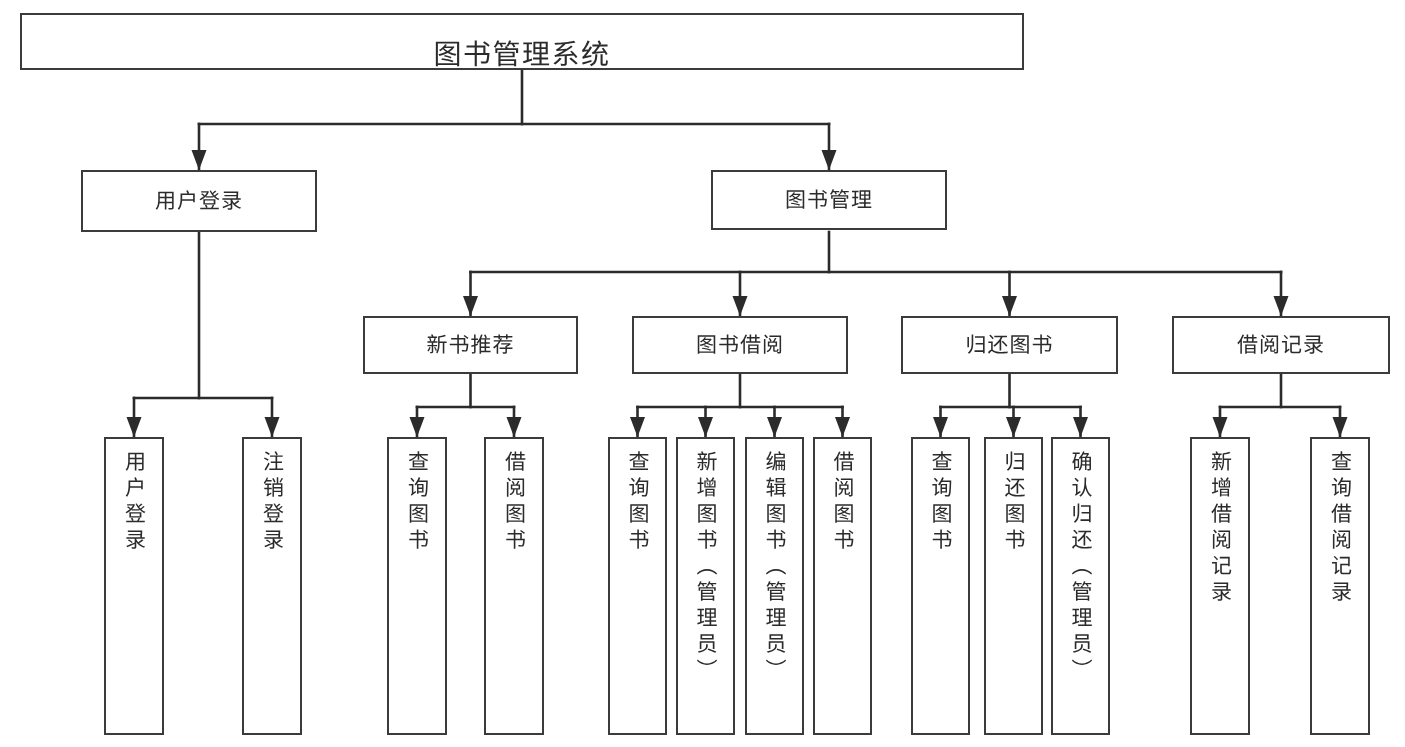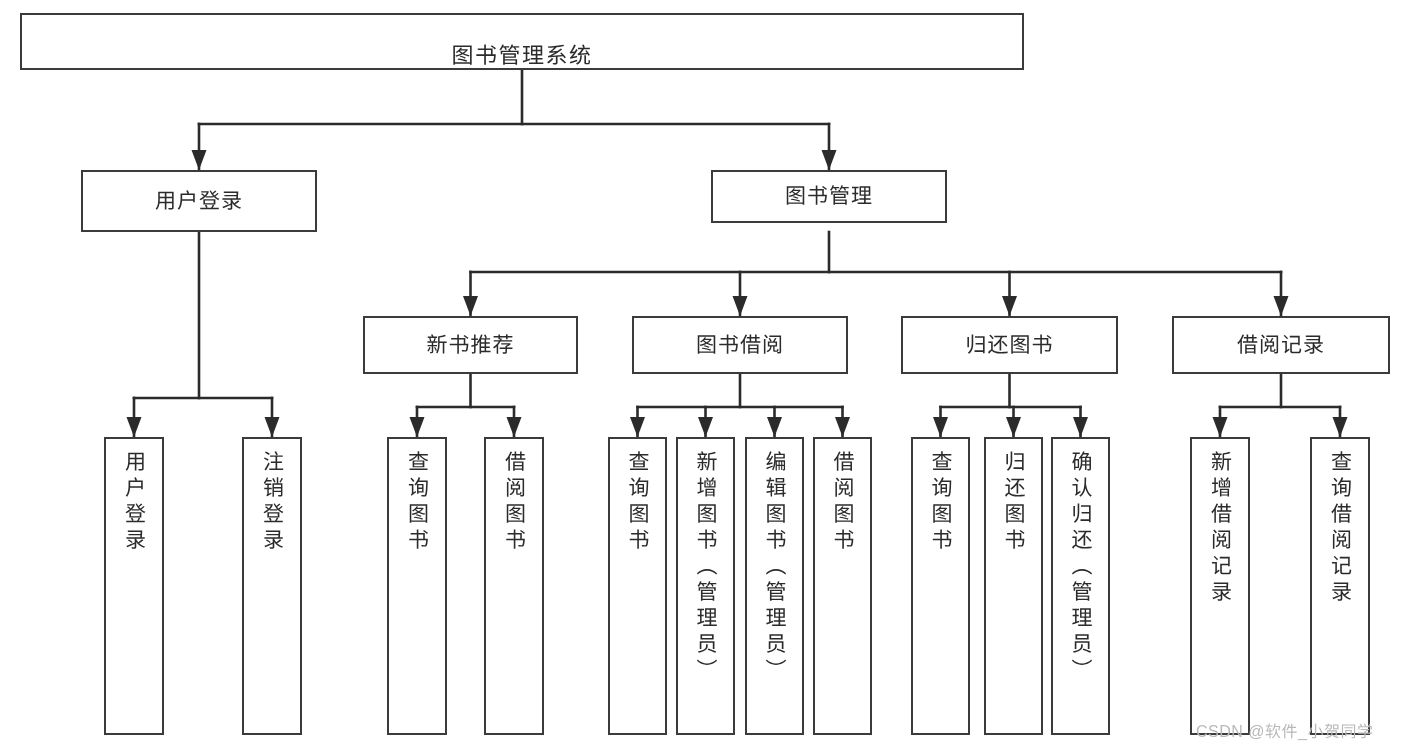--- a/index.html
+++ b/index.html
@@ -41,21 +41,21 @@
     text-align: center;
     line-height: 1.15;
     white-space: nowrap;
   }
   
   .node.horiz .label {
     font-size: 21px;
     letter-spacing: 1px;
   }
   .node.root .label {
-    font-size: 22px;
+    font-size: 28px;
     letter-spacing: 1.5px;
     margin-top: 28px;
   }
   
   .node.vert {
     align-items: flex-start;
     padding-top: 12px;
   }
   .node.vert .label {
     writing-mode: vertical-rl;
@@ -134,21 +134,21 @@
       <polygon points="1332.5,417 1347.5,417 1340,437" fill="#2b2b2b"></polygon>
     </svg>
 
   <div class="node root horiz" style="left: 20px; top: 13px; width: 1004px; height: 57px;">
     <span class="label">图书管理系统</span>
   </div>
 
   <div class="node horiz" style="left: 81px; top: 170px; width: 236px; height: 62px;">
     <span class="label">用户登录</span>
   </div>
-  <div class="node horiz" style="left: 711px; top: 170px; width: 236px; height: 53px;">
+  <div class="node horiz" style="left: 711px; top: 170px; width: 236px; height: 60px;">
     <span class="label">图书管理</span>
   </div>
 
   <div class="node horiz" style="left: 632px; top: 316px; width: 216px; height: 58px;">
     <span class="label">图书借阅</span>
   </div>
   <div class="node horiz" style="left: 363px; top: 316px; width: 215px; height: 58px;">
     <span class="label">新书推荐</span>
   </div>
   <div class="node horiz" style="left: 901px; top: 316px; width: 217px; height: 58px;">
@@ -195,15 +195,14 @@
     <span class="label">确认归还（管理员）</span>
   </div>
 
   <div class="node vert" style="left: 1190px; top: 437px; width: 60px; height: 298px;">
     <span class="label">新增借阅记录</span>
   </div>
   <div class="node vert" style="left: 1310px; top: 437px; width: 60px; height: 298px;">
     <span class="label">查询借阅记录</span>
   </div>
 
-  <div class="watermark" style="left: 1196px; top: 718px;">CSDN @软件_小贺同学</div>
 
 </div>
 
 </body></html>

